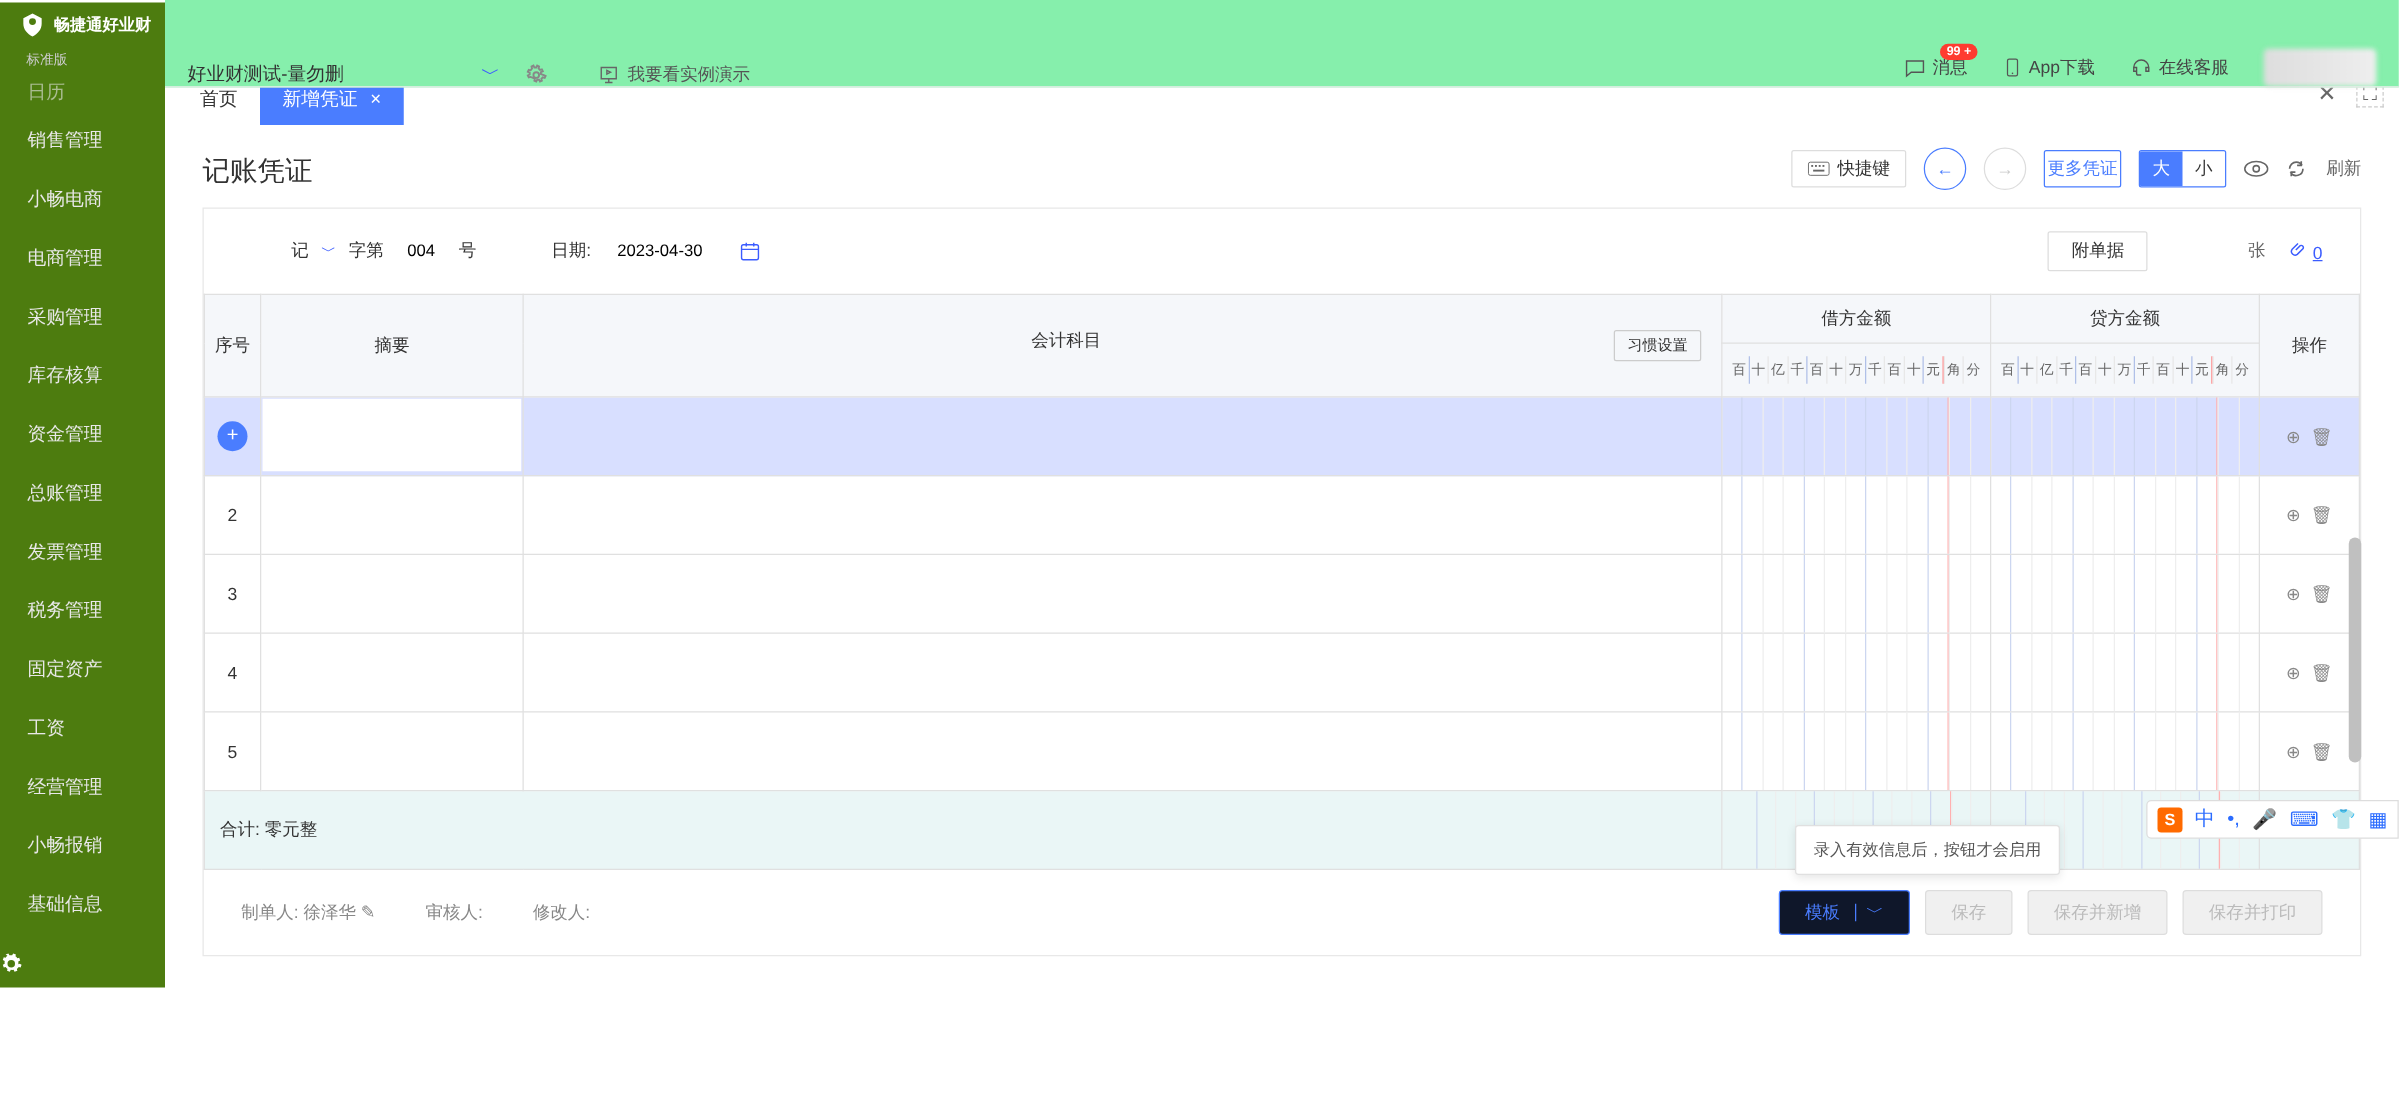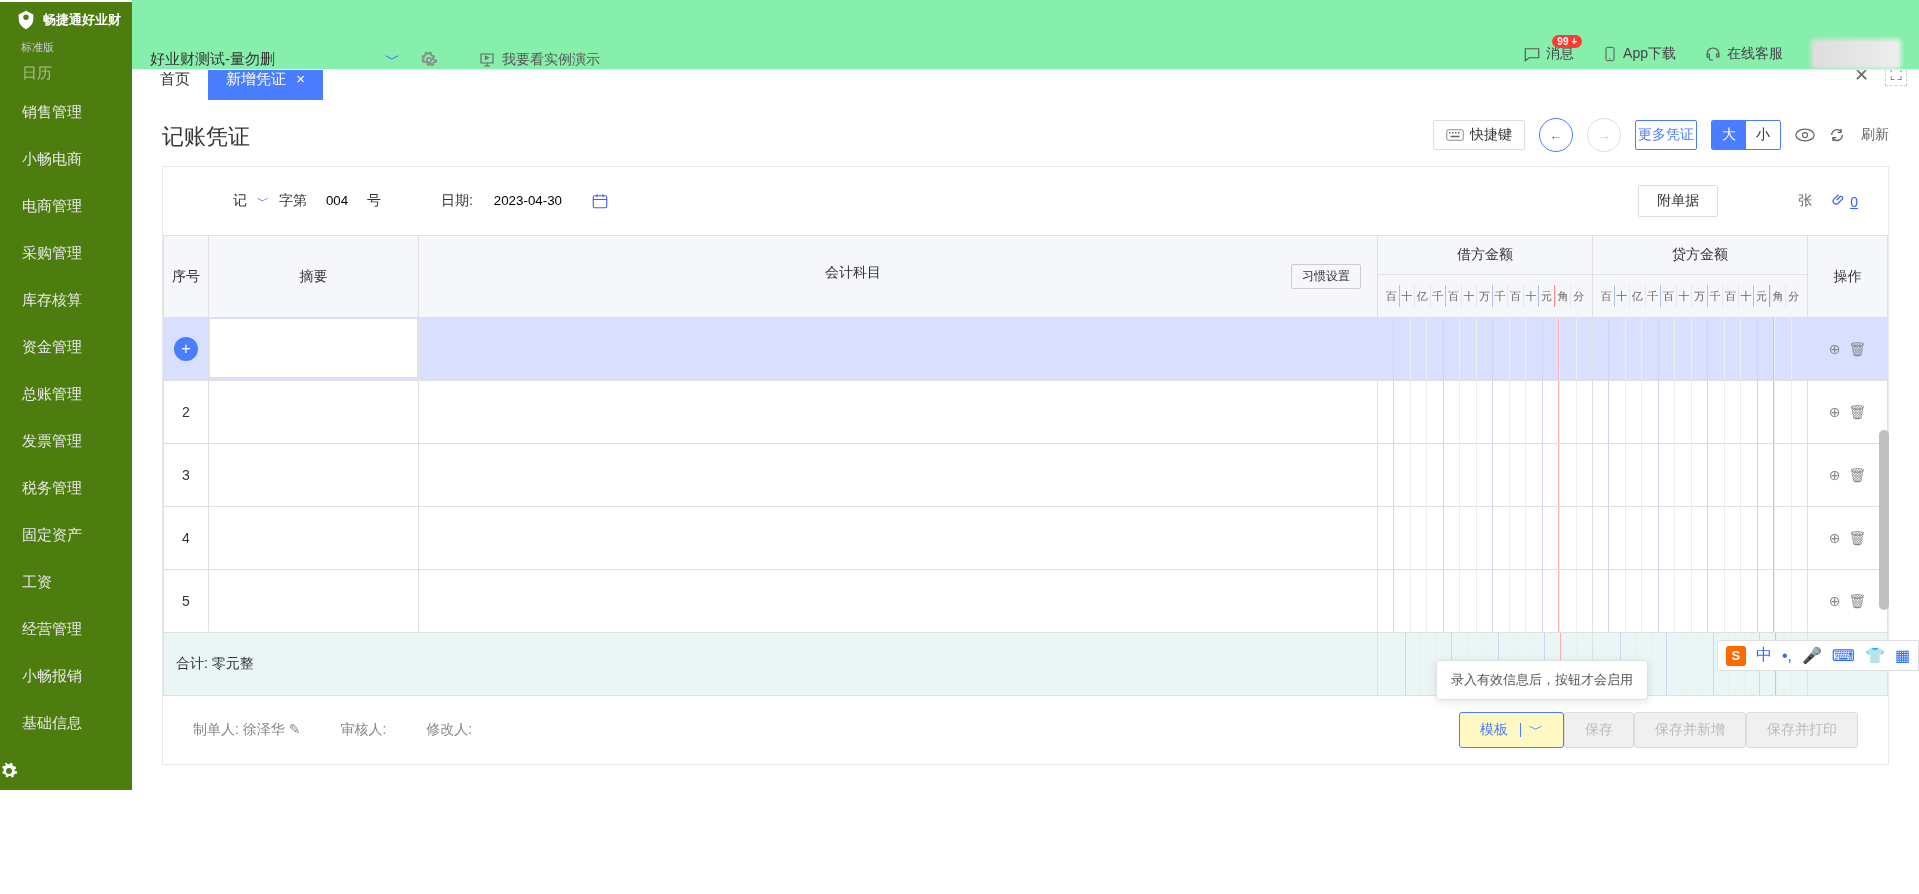--- a/index.html
+++ b/index.html
@@ -67,22 +67,22 @@
 .add-btn{width:24px;height:24px;border-radius:50%;background:#4a7dff;color:#fff;display:inline-flex;align-items:center;justify-content:center;cursor:pointer;font-size:16px}
 .money-cells{display:flex;height:62px}
 .money-cells>div{flex:1;border-left:1px solid #eee}
 .money-cells>div:first-child{border-left:none}
 .money-cells>div.sep{border-left:1px solid #ccd6f0}
 .money-cells>div.yuan{border-right:1px solid #ffb0b0}
 .action-icons{display:flex;gap:8px;justify-content:center;color:#888}
 .action-icons span{cursor:pointer}
 .total-row td{background:#eaf6f6;height:50px;padding-left:12px;text-align:left}
 .footer-row{display:flex;align-items:center;padding:16px 30px;color:#888;gap:40px}
-.footer-btns{margin-left:auto;display:flex;position:relative}
-.btn{padding:8px 20px;border:1px solid #ddd;border-radius:3px;cursor:pointer;background:#fef9c3}
+.footer-btns{margin-left:auto;display:flex;gap:12px;position:relative}
+.btn{padding:8px 20px;border:1px solid #ddd;border-radius:3px;cursor:pointer;background:#0f172a}
 .btn.tpl{border-color:#4a7dff;color:#4a7dff;display:flex;align-items:center}
 .btn.tpl .sep-line{border-left:1px solid #4a7dff;margin:0 8px 0 12px;height:14px}
 .btn.disabled{background:#f0f0f0;color:#bbb;cursor:not-allowed}
 .tooltip{position:absolute;bottom:48px;right:210px;background:#fff;border:1px solid #e0e0e0;box-shadow:0 2px 8px rgba(0,0,0,.1);padding:10px 14px;font-size:13px;color:#555;border-radius:3px;white-space:nowrap}
 .scroll-thumb{position:absolute;right:30px;top:330px;width:10px;height:180px;background:#c0c0c0;border-radius:5px}
 .ime-bar{position:fixed;right:0;top:640px;display:flex;align-items:center;background:#fff;border:1px solid #ddd;border-radius:4px 0 0 4px;padding:4px 8px;gap:10px;z-index:100}
 .ime-s{width:20px;height:20px;background:#ff6a00;color:#fff;display:flex;align-items:center;justify-content:center;font-weight:bold;border-radius:3px;font-size:13px}
 .ime-icon{color:#2b6cff;font-size:16px}
 svg{display:block}
 </style>

